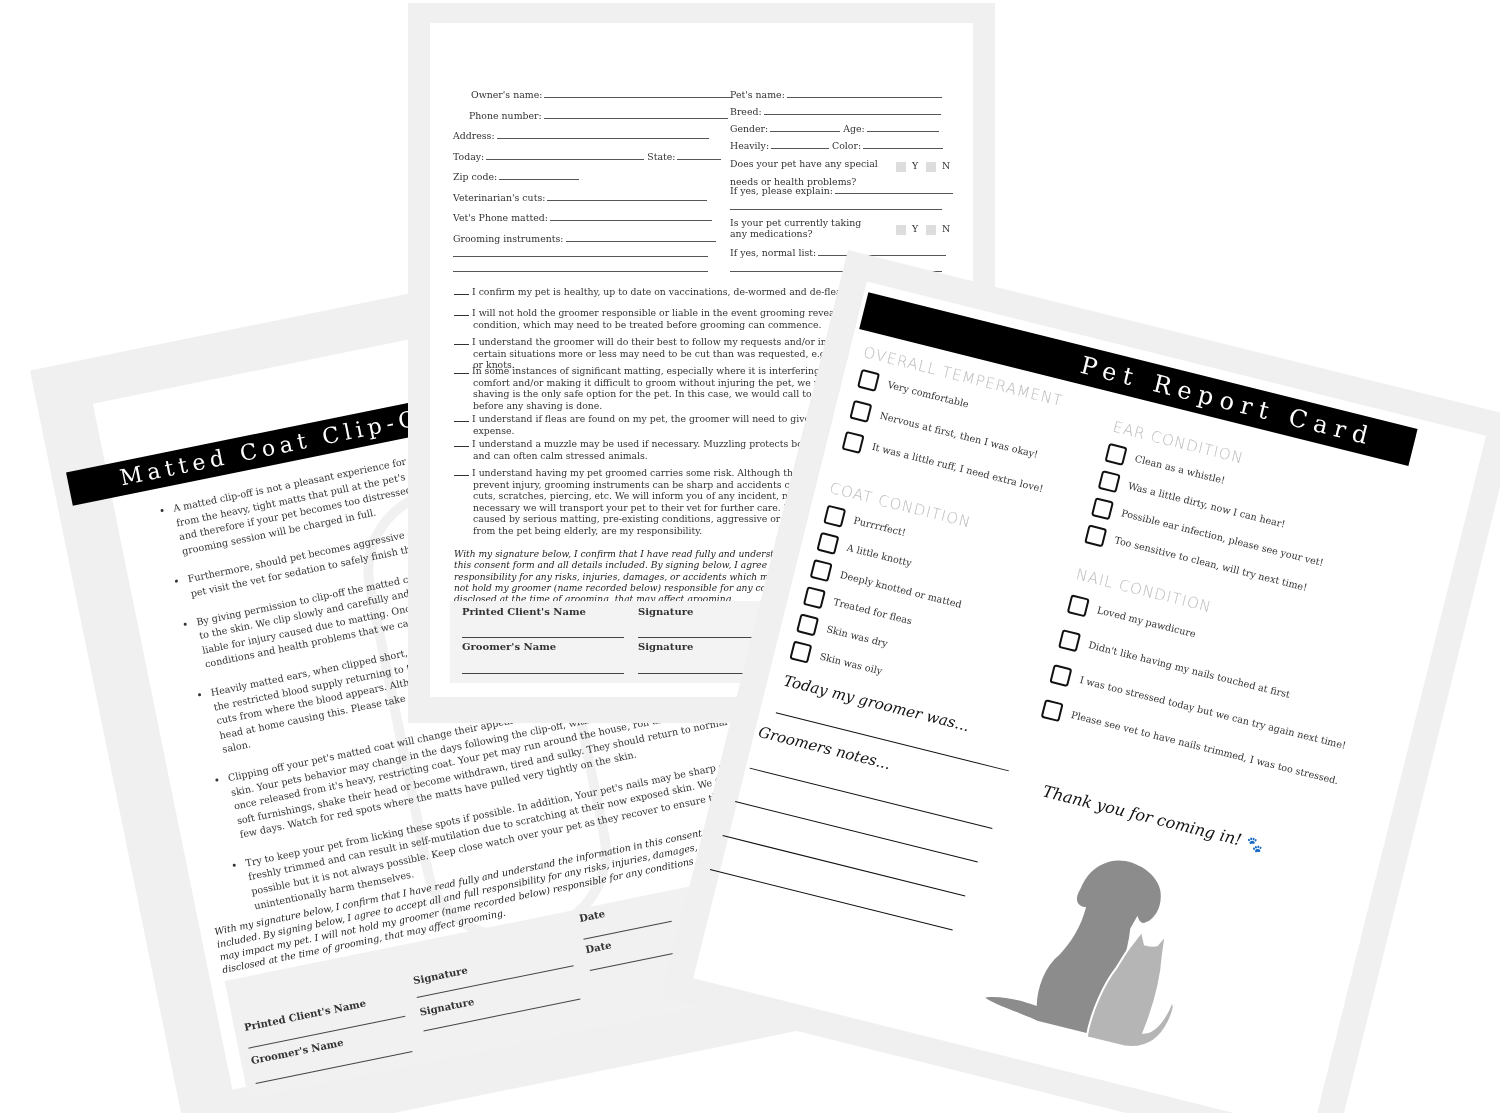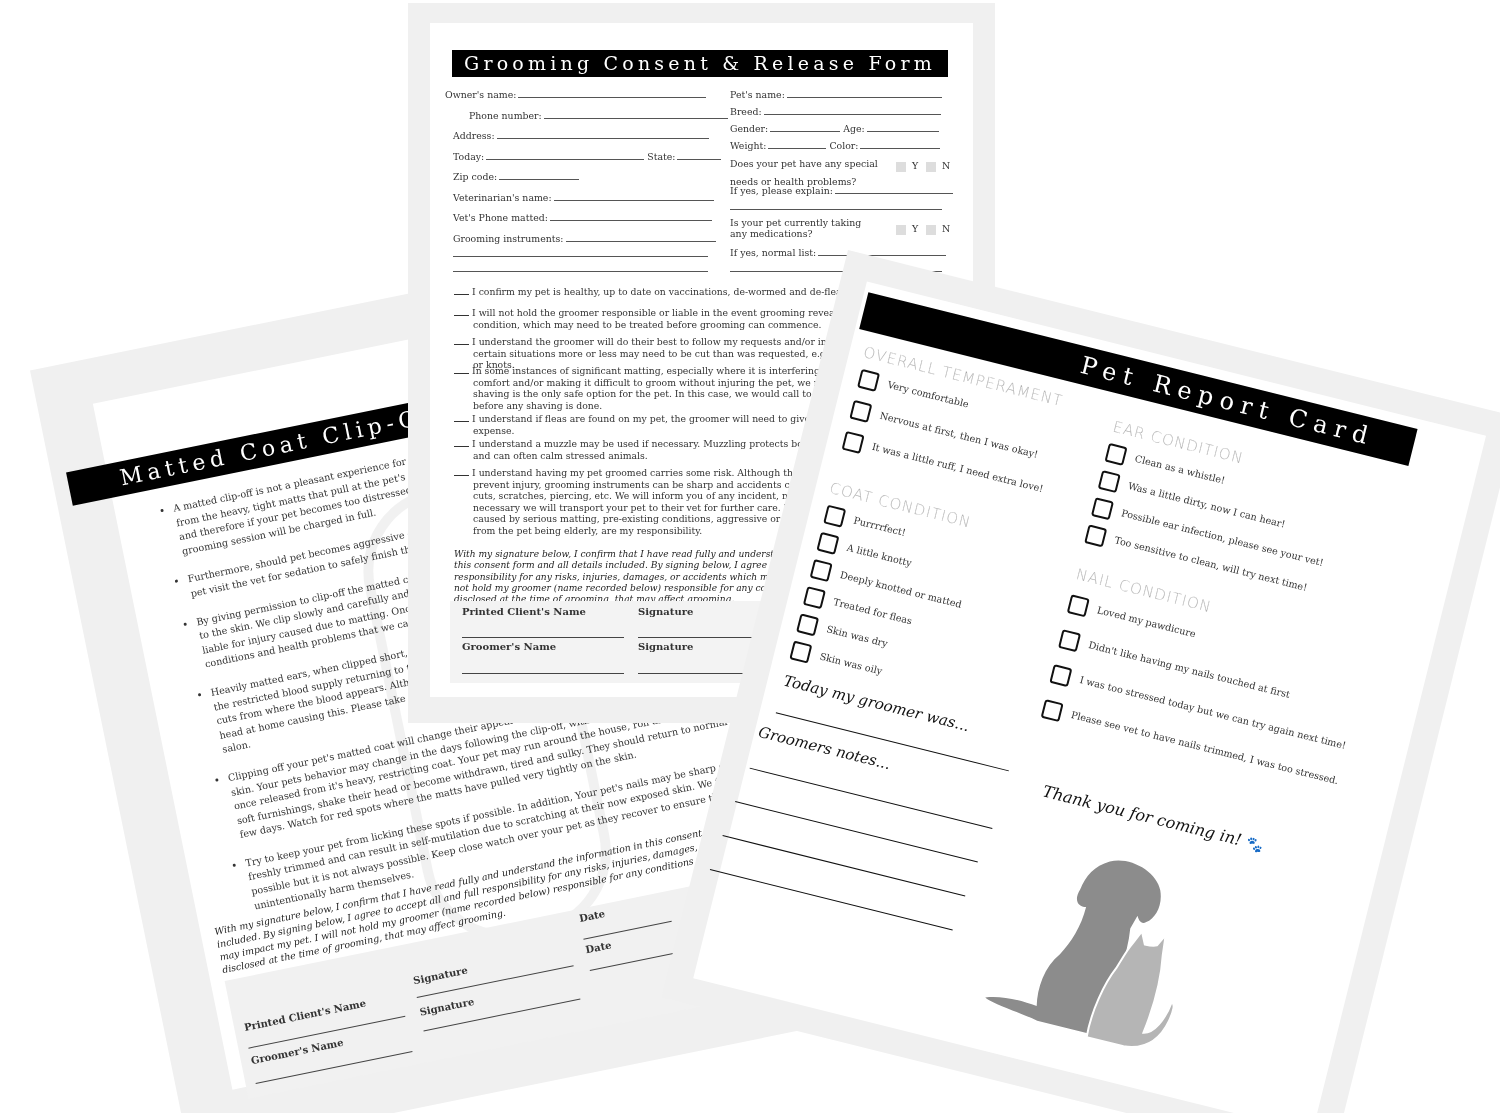--- a/index.html
+++ b/index.html
@@ -83,37 +83,36 @@
       <span class="sigcell" style="left:10px;top:78px">Groomer's Name</span>
       <div class="sigline" style="left:185px;top:88px;width:160px"></div>
       <div class="sigline" style="left:10px;top:106px;width:160px"></div>
     </div>
   </div>
 </div>
 
 <div class="sheet" id="consent">
   <div class="sheet-inner">
   </div>
-  <div class="banner">Grooming Consent &amp; Release Form</div>
 
-  <div class="field" style="left:37px;top:85px"><span>Owner's name:</span><span class="ul" style="width:188px"></span></div>
+  <div class="field" style="left:63px;top:85px"><span>Owner's name:</span><span class="ul" style="width:188px"></span></div>
   <div class="field" style="left:61px;top:106px"><span>Phone number:</span><span class="ul" style="width:184px"></span></div>
   <div class="field" style="left:45px;top:126px"><span>Address:</span><span class="ul" style="width:212px"></span></div>
   <div class="field" style="left:45px;top:147px"><span>Today:</span><span class="ul" style="width:158px"></span> <span>State:</span><span class="ul" style="width:44px"></span></div>
   <div class="field" style="left:45px;top:167px"><span>Zip code:</span><span class="ul" style="width:80px"></span></div>
-  <div class="field" style="left:45px;top:188px"><span>Veterinarian's name:</span><span class="ul" style="width:160px"></span></div>
+  <div class="field" style="left:45px;top:188px"><span>Veterinarian's cuts:</span><span class="ul" style="width:160px"></span></div>
   <div class="field" style="left:45px;top:208px"><span>Vet's Phone matted:</span><span class="ul" style="width:162px"></span></div>
   <div class="field" style="left:45px;top:229px"><span>Grooming instruments:</span><span class="ul" style="width:150px"></span></div>
   <div class="blank-line" style="left:45px;top:253px;width:255px"></div>
   <div class="blank-line" style="left:45px;top:268px;width:255px"></div>
 
   <div class="field" style="left:322px;top:85px"><span>Pet's name:</span><span class="ul" style="width:155px"></span></div>
   <div class="field" style="left:322px;top:102px"><span>Breed:</span><span class="ul" style="width:177px"></span></div>
   <div class="field" style="left:322px;top:119px"><span>Gender:</span><span class="ul" style="width:70px"></span> <span>Age:</span><span class="ul" style="width:72px"></span></div>
-  <div class="field" style="left:322px;top:136px"><span>Weight:</span><span class="ul" style="width:58px"></span> <span>Color:</span><span class="ul" style="width:80px"></span></div>
+  <div class="field" style="left:322px;top:136px"><span>Heavily:</span><span class="ul" style="width:58px"></span> <span>Color:</span><span class="ul" style="width:80px"></span></div>
   <div class="field" style="left:322px;top:152px;white-space:normal;width:165px;line-height:18px">Does your pet have any special needs or health problems?</div>
   <div class="yn" style="left:488px;top:157px"><span class="box"></span><span>Y</span></div>
   <div class="yn" style="left:518px;top:157px"><span class="box"></span><span>N</span></div>
   <div class="field" style="left:322px;top:181px"><span>If yes, please explain:</span><span class="ul" style="width:118px"></span></div>
   <div class="blank-line" style="left:322px;top:206px;width:212px"></div>
   <div class="field" style="left:322px;top:214px;white-space:normal;width:150px;line-height:11px">Is your pet currently taking any medications?</div>
   <div class="yn" style="left:488px;top:220px"><span class="box"></span><span>Y</span></div>
   <div class="yn" style="left:518px;top:220px"><span class="box"></span><span>N</span></div>
   <div class="field" style="left:322px;top:243px"><span>If yes, normal list:</span><span class="ul" style="width:128px"></span></div>
   <div class="blank-line" style="left:322px;top:268px;width:212px"></div>

